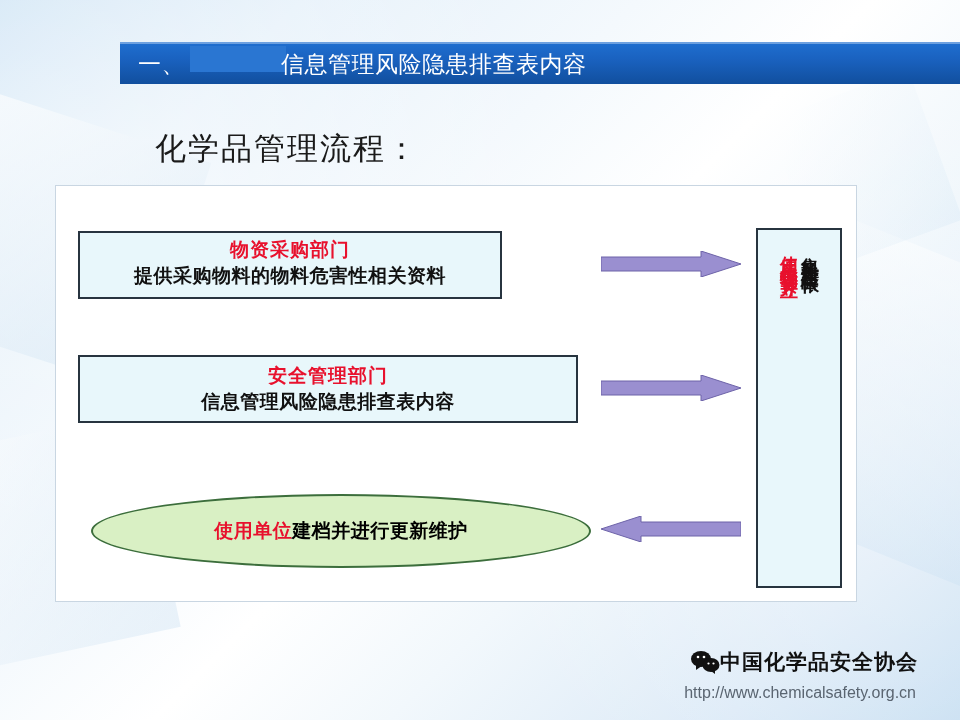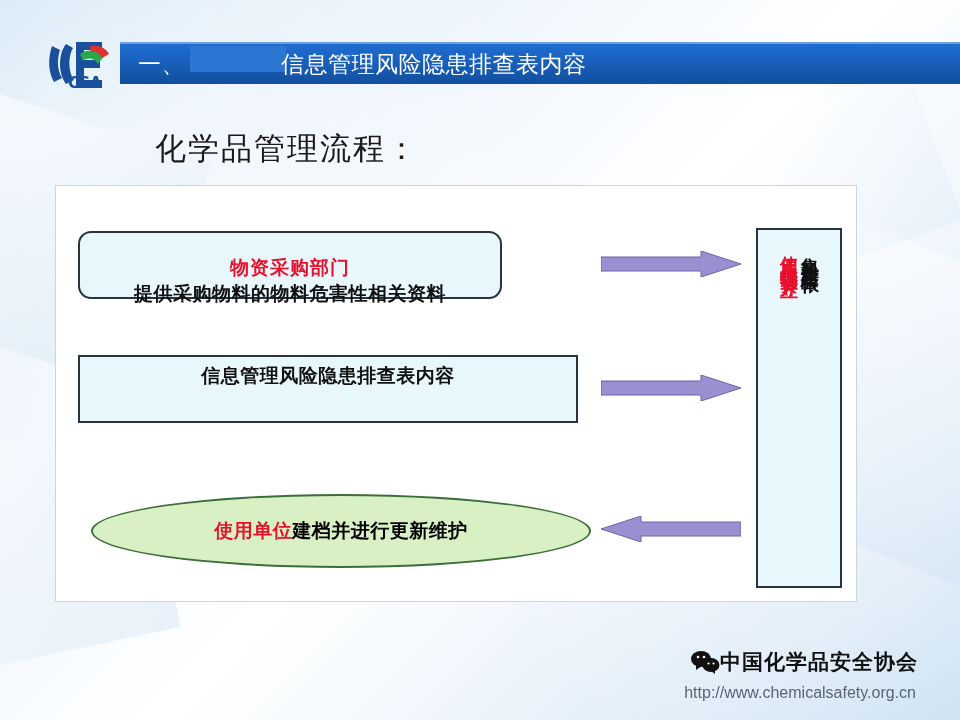--- a/index.html
+++ b/index.html
@@ -141,22 +141,21 @@
     font-family: Liberation Sans, sans-serif;
     font-size: 19px;
     letter-spacing: 0.5px;
   }
 
   #box-purchase {
     left: 22px;
     top: 45px;
     width: 424px;
     height: 68px;
-    padding-top: 22px;
-    border-radius: 13px;
+    padding-top: 4px;
   }
   #box-safety {
     left: 22px;
     top: 169px;
     width: 500px;
     height: 68px;
     padding-top: 6px;
   }
 
   .ellipse {
@@ -251,49 +250,40 @@
 </head>
 <body>
 
 <div class="slide">
 
   <div class="deco d1"></div>
   <div class="deco d2"></div>
   <div class="deco d3"></div>
   <div class="deco d4"></div>
 
-  <div class="logo">
-    <svg width="66" height="56" viewBox="0 0 66 56">
-      <path d="M6 10 C2 22 2 36 8 46 L16 42 C11 34 11 22 14 14 Z" fill="#1a4f9c"></path>
-      <path d="M20 8 C12 18 12 38 20 48 L28 44 C22 36 22 20 27 12 Z" fill="#1a4f9c"></path>
-      <path d="M30 6 L56 6 L56 14 L38 14 L38 24 L54 24 L54 32 L38 32 L38 44 L56 44 L56 52 L30 52 Z" fill="#1a4f9c"></path>
-      <path d="M34 18 C42 12 52 14 58 20 L52 28 C48 22 42 21 37 25 Z" fill="#2aa84a"></path>
-      <path d="M44 10 C52 8 60 12 63 18 L56 22 C54 17 49 15 45 16 Z" fill="#e03030"></path>
-      <text x="22" y="52" font-family="DejaVu Sans" font-size="15" font-weight="bold" fill="#1a4f9c">CSA</text>
-    </svg>
-  </div>
 
   <div class="header-bar">
     <div class="hl"></div>
   </div>
   <div class="header-blank"></div>
   <div class="header-title">
     <span>一、</span><span style="display:inline-block;width:96px;"></span><span>信息管理风险隐患排查表内容</span>
   </div>
 
   <div class="page-title">化学品管理流程：</div>
 
   <div class="diagram">
 
     <div class="box" id="box-purchase">
       <div class="line1">物资采购部门</div>
       <div class="line2">提供采购物料的物料危害性相关资料</div>
     </div>
 
     <div class="box" id="box-safety">
+      <div class="line1">安全管理部门</div>
       <div class="line2">信息管理风险隐患排查表内容</div>
     </div>
 
     <div class="ellipse">
       <span class="etext red">使用单位</span>
         <span class="etext blk">建档并进行更新维护</span>
     </div>
 
     <div id="box-unit">
       <div class="vcol red">使用单位收物资并立</div>

